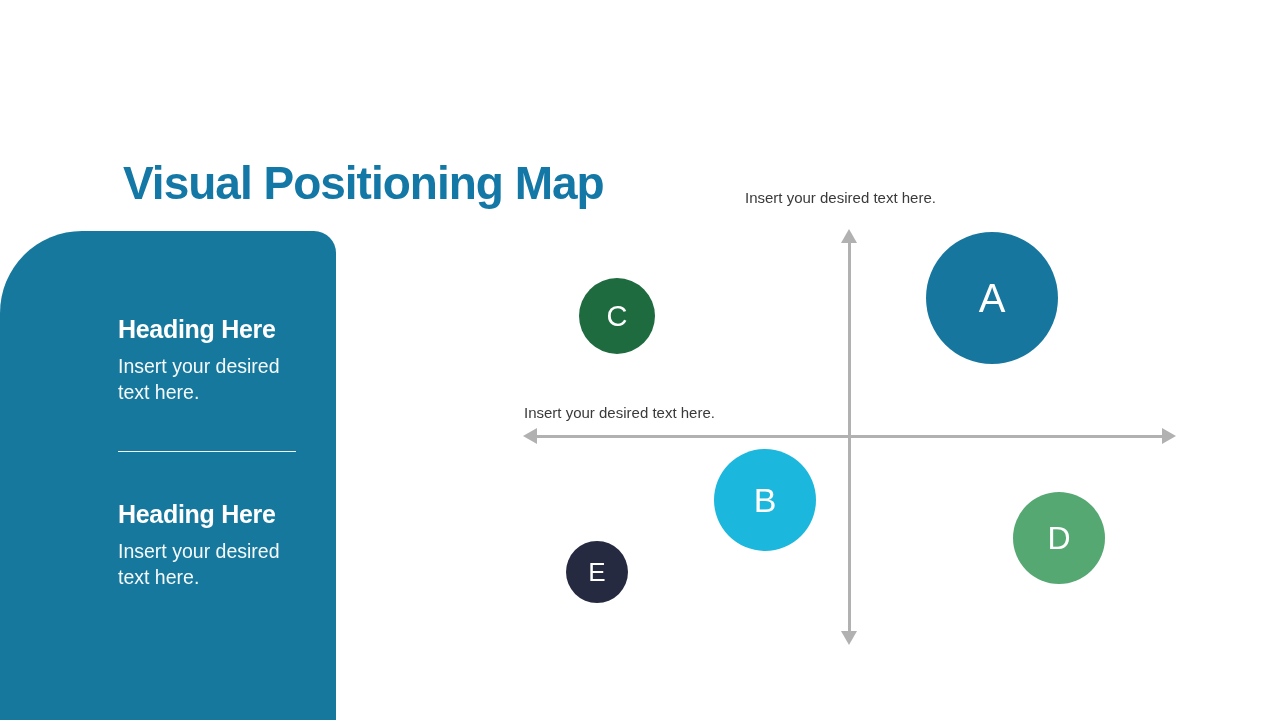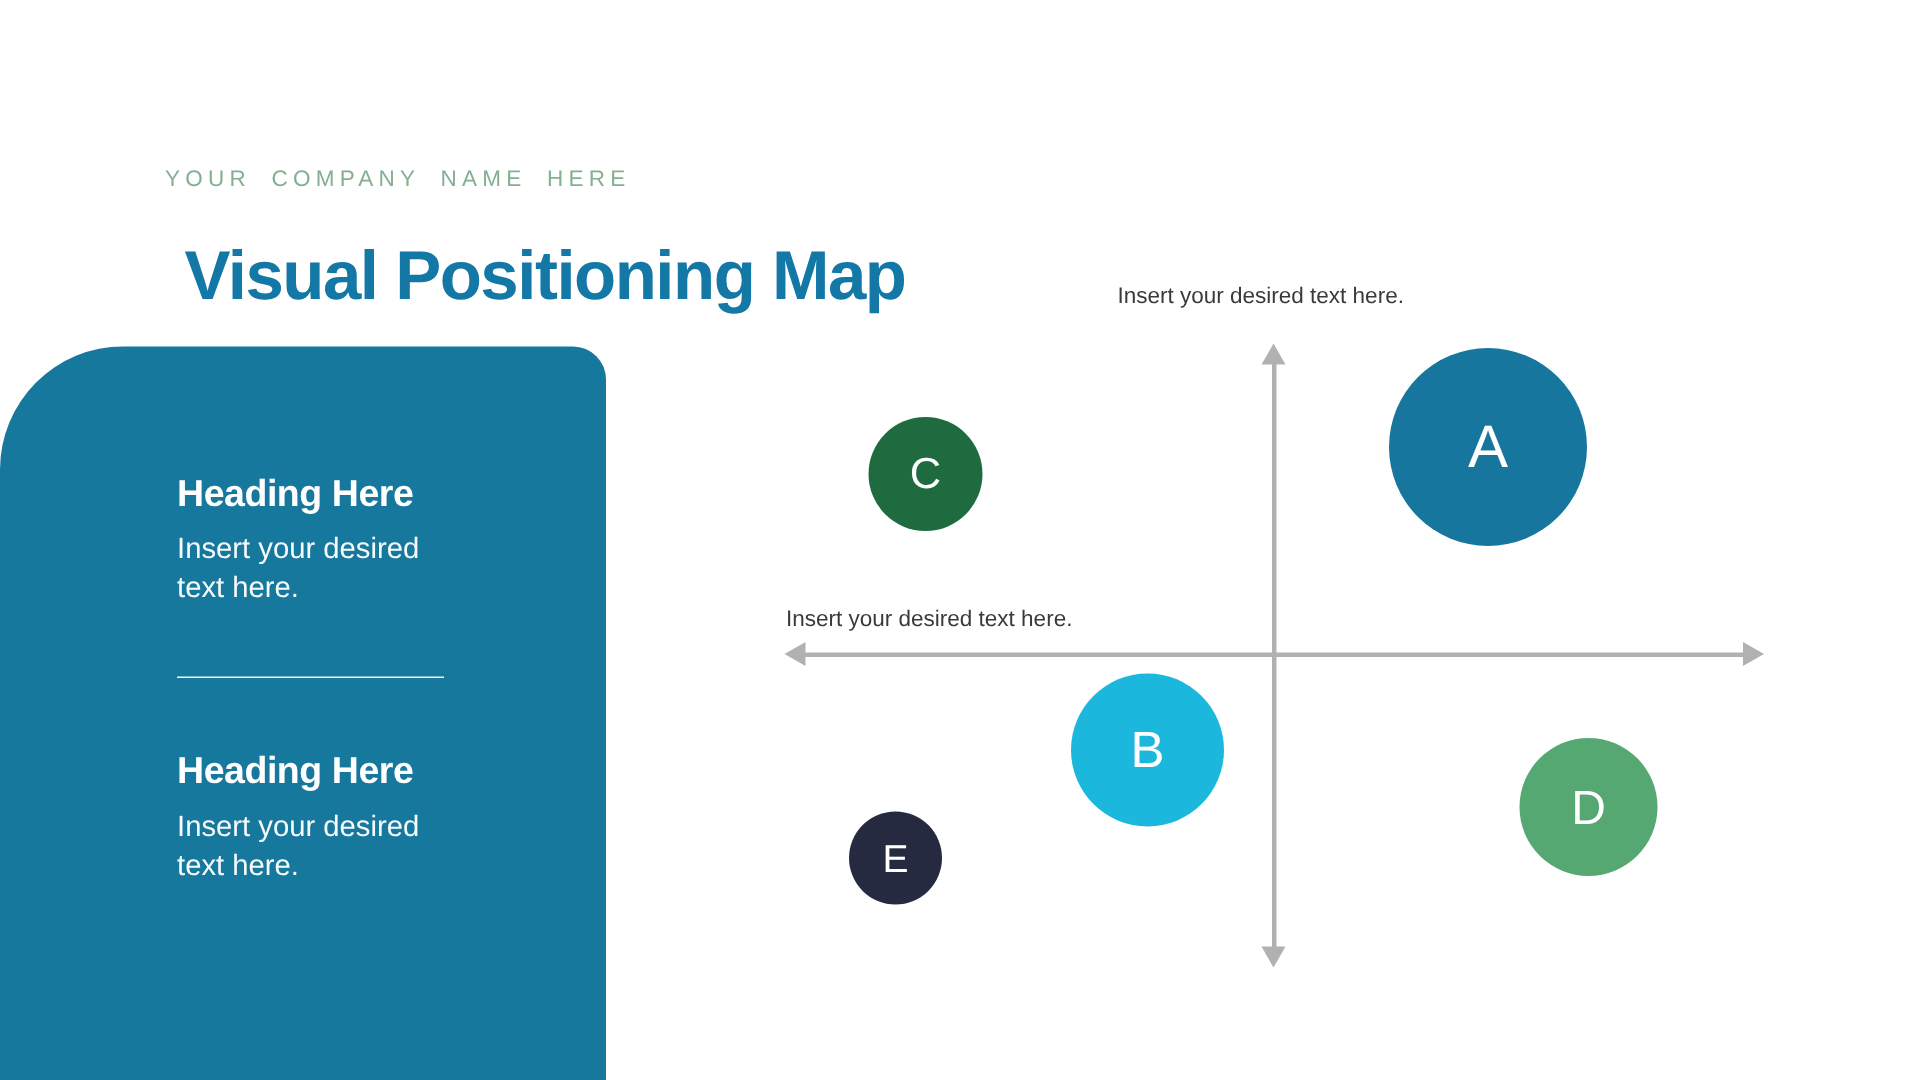--- a/index.html
+++ b/index.html
@@ -17,21 +17,21 @@
     color:var(--company-green);font-weight:400;
   }
   .title{
     position:absolute;left:111px;top:144px;margin:12px;
     font-size:46px;font-weight:700;letter-spacing:-1px;
     color:var(--title-blue);
   }
 
   
   .panel{
-    position:absolute;left:0;top:231px;width:404px;height:489px;
+    position:absolute;left:0;top:231px;width:336px;height:489px;
     background:var(--panel-blue);
     border-radius:82px 22px 0 0;
     color:#ffffff;
   }
   .panel-block{position:absolute;left:118px;width:200px;}
   .pb1{top:84px;}
   .pb2{top:269px;}
   .panel-block h2{
     margin:0;font-size:25px;font-weight:700;letter-spacing:-0.3px;color:#ffffff;
   }
@@ -65,21 +65,20 @@
     display:flex;align-items:center;justify-content:center;
     color:#ffffff;font-weight:300;
     user-select:none;
   }
 </style>
 </head>
 <body>
 
 <div class="slide">
 
-  <div class="company">YOUR COMPANY NAME HERE</div>
   <h1 class="title">Visual Positioning Map</h1>
 
   <aside class="panel">
     <section class="panel-block pb1">
       <h2>Heading Here</h2>
       <p>Insert your desired text here.</p>
     </section>
     <hr class="divider">
     <section class="panel-block pb2">
       <h2>Heading Here</h2>

